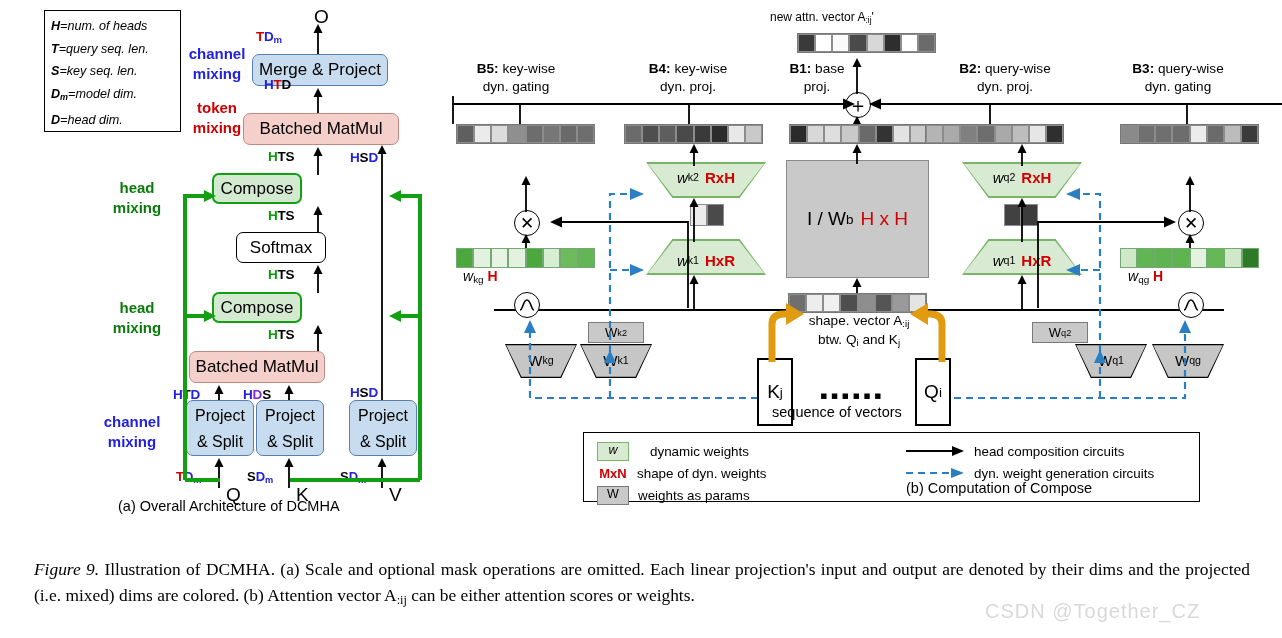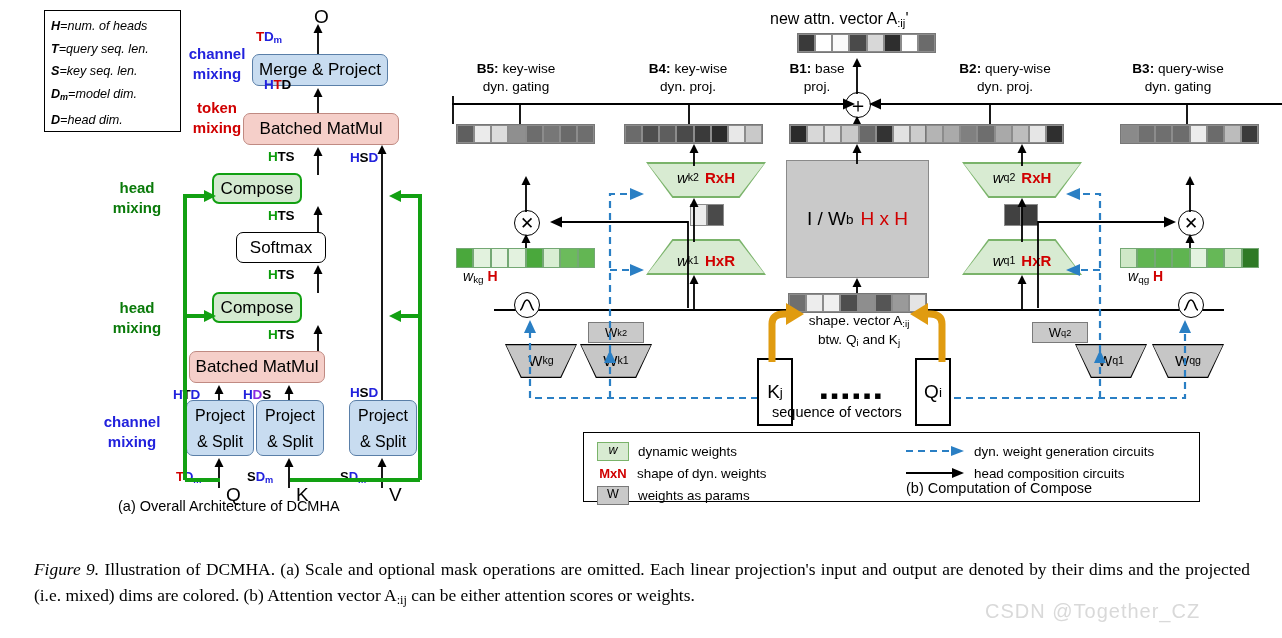--- a/index.html
+++ b/index.html
@@ -218,21 +218,21 @@
 <svg class="abs" style="left:150px;top:170px;" width="290" height="320">
   <path d="M 270,310 L 270,26 L 250,26" fill="none" stroke="#12a012" stroke-width="4"></path>
   <polygon points="239,26 251,20 251,32" fill="#12a012"></polygon>
   <path d="M 270,146 L 250,146" fill="none" stroke="#12a012" stroke-width="4"></path>
   <polygon points="239,146 251,140 251,152" fill="#12a012"></polygon>
   <path d="M 270,310 L 140,310" fill="none" stroke="#12a012" stroke-width="4"></path>
 </svg>
 
 <div class="abs subcap" style="left:118px;top:498px;">(a) Overall Architecture of DCMHA</div>
 
-<div class="abs" style="left:770px;top:10px;font-size:16px;">
+<div class="abs" style="left:770px;top:10px;font-size:12px;">
   <span>new attn. vector A</span><sub>:ij</sub><span>'</span>
 </div>
 
 <div class="abs strip bd" id="cells-new-attn" style="left:797px;top:33px;width:139px;">
     <div class="cell" style="background: rgb(58, 58, 58);"></div>
     <div class="cell" style="background: rgb(255, 255, 255);"></div>
     <div class="cell" style="background: rgb(250, 250, 250);"></div>
     <div class="cell" style="background: rgb(74, 74, 74);"></div>
     <div class="cell" style="background: rgb(216, 216, 216);"></div>
     <div class="cell" style="background: rgb(46, 46, 46);"></div>
@@ -583,46 +583,46 @@
     <path d="M 180,62 L 180,24 Q 180,14 168,14 L 164,14"></path>
   </g>
   <polygon points="42,14 24,3 24,25" fill="#e09b10"></polygon>
   <polygon points="148,14 166,3 166,25" fill="#e09b10"></polygon>
 </svg>
 
 <div class="abs" id="keybox">
   <div class="abs" style="left:13px;top:7px;width:300px;">
     <div class="kr">
       <span style="display:inline-block;width:30px;height:17px;background:#d8ebd2;border:1.4px solid #7ab36a;text-align:center;font-size:12.5px;line-height:15px;font-style:italic;">w</span>
-      <span style="margin-left:9px;">dynamic weights</span>
+      <span style="margin-left:21px;">dynamic weights</span>
     </div>
     <div class="kr">
       <span style="display:inline-block;width:32px;text-align:center;font-size:13px;font-weight:bold;color:#d00000;">MxN</span>
       <span style="margin-left:8px;">shape of dyn. weights</span>
     </div>
     <div class="kr">
       <span style="display:inline-block;width:30px;height:17px;background:#c9c9c9;border:1.4px solid #7a7a7a;text-align:center;font-size:12.5px;line-height:15px;">W</span>
       <span style="margin-left:9px;">weights as params</span>
     </div>
   </div>
   <div class="abs" style="left:322px;top:7px;width:290px;">
     <div class="kr">
       <svg width="60" height="12">
+        <line x1="0" y1="6" x2="48" y2="6" stroke="#000" stroke-width="1.8"></line>
+        <polygon points="58,6 46,1 46,11" fill="#000"></polygon>
+      </svg>
+      <span style="margin-left:8px;">head composition circuits</span>
+    </div>
+    <div class="kr">
+      <svg width="60" height="12">
         <line x1="0" y1="6" x2="46" y2="6" stroke="#2a7fc4" stroke-width="2.2" stroke-dasharray="7,5"></line>
         <polygon points="58,6 45,1 45,11" fill="#2a7fc4"></polygon>
       </svg>
       <span style="margin-left:8px;">dyn. weight generation circuits</span>
     </div>
-    <div class="kr">
-      <svg width="60" height="12">
-        <line x1="0" y1="6" x2="48" y2="6" stroke="#000" stroke-width="1.8"></line>
-        <polygon points="58,6 46,1 46,11" fill="#000"></polygon>
-      </svg>
-      <span style="margin-left:8px;">head composition circuits</span>
-    </div>
   </div>
 </div>
 
 <div class="abs subcap" style="left:906px;top:480px;">(b) Computation of Compose</div>
 
 <div class="abs" id="caption">
   <i>Figure 9.</i><span> Illustration of DCMHA. (a) Scale and optional mask operations are omitted.  Each linear projection's input and output are denoted by their dims and the projected (i.e. mixed) dims are colored. (b) Attention vector A</span><sub>:ij</sub><span> can be either attention scores or weights.</span>
 </div>
 <div class="abs" id="watermark">CSDN @Together_CZ</div>
 

